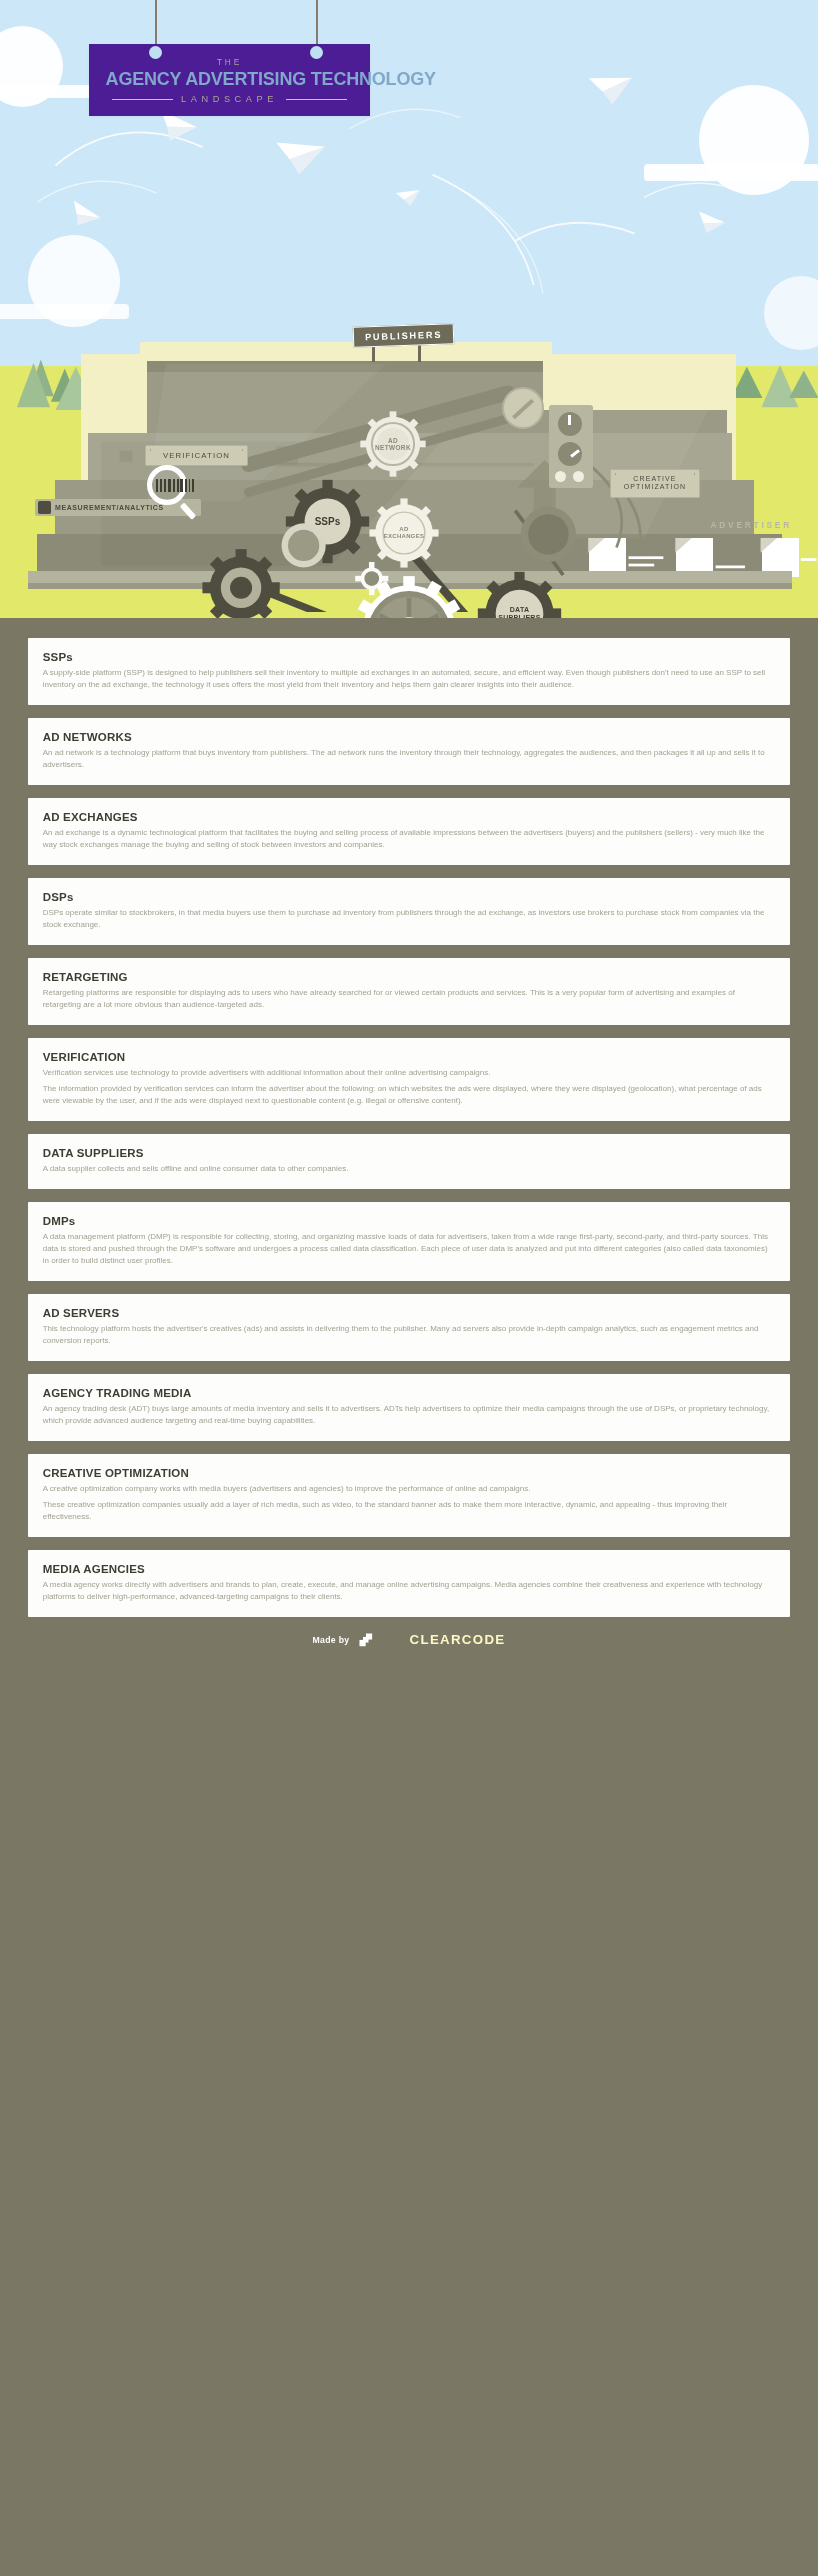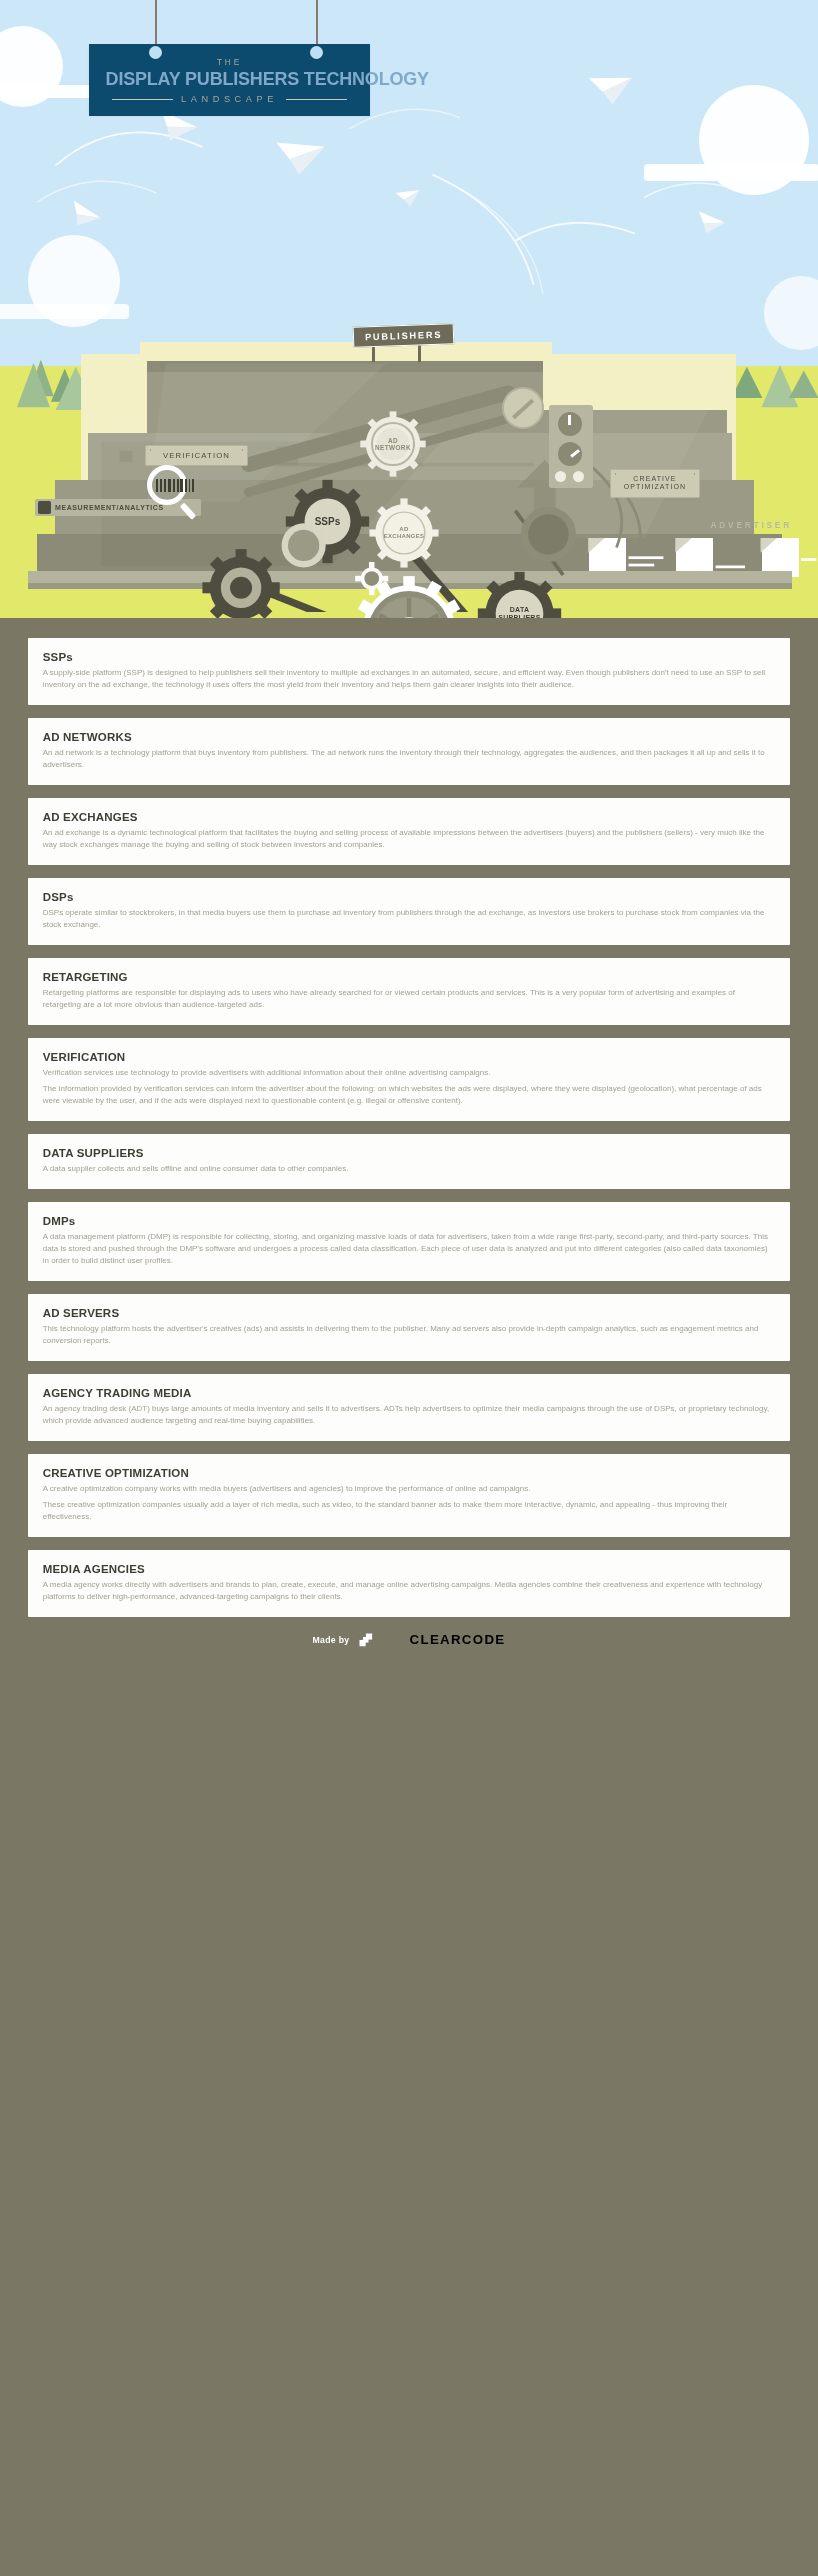--- a/index.html
+++ b/index.html
@@ -135,21 +135,21 @@
   
   .footer {
     background:#7a7764;
     padding: 9.2px 0 20px 0;
     display:flex; align-items:center; justify-content:center; gap:8.3px;
   }
   .footer .made {
     color:#ffffff; font-size:8.7px; font-weight:bold; letter-spacing:0.3px;
   }
   .footer .brand {
-    color:#000000; font-size:13.3px; font-weight:bold; letter-spacing:1.3px;margin-left:28px;
+    color:#fef9c3; font-size:13.3px; font-weight:bold; letter-spacing:1.3px;margin-left:28px;
   }
   .cc-logo { width:15.6px; height:15.6px; position:relative; }
 </style>
 </head>
 <body>
 
 <div class="infographic">
 
   <div class="hero">
     <div class="sky"></div>
@@ -451,23 +451,23 @@
       <rect x="684" y="28" width="28" height="3" fill="#fff"></rect>
       <rect x="779" y="30" width="32" height="3" fill="#fff"></rect>
       <rect x="872" y="22" width="17" height="3" fill="#fff"></rect>
     </svg>
 
     <svg width="110" height="101" style="position:absolute;left:497px;top:460px;z-index:10;" viewBox="0 0 120 110">
       <polygon points="40,110 40,30 22,30 52,0 82,30 64,30 64,110" fill="#8e8d78" opacity="0.75"></polygon>
     </svg>
   </div>
 
-  <div style="position:absolute;left:89px;top:44px;width:281px;background:#0c4a6e;padding:13px 16.6px 12px 16.6px;text-align:center;z-index:30;box-shadow:0 0.9px 2.8px rgba(0,0,0,0.06);">
+  <div style="position:absolute;left:89px;top:44px;width:281px;background:#4c1d95;padding:13px 16.6px 12px 16.6px;text-align:center;z-index:30;box-shadow:0 0.9px 2.8px rgba(0,0,0,0.06);">
     <div style="font-size:8.3px;letter-spacing:2.8px;color:#a9a692;margin-bottom:2.8px;">THE</div>
-    <div style="font-size:18px;font-weight:bold;color:#7fa8c9;letter-spacing:-0.2px;line-height:1.05;white-space:nowrap;">DISPLAY PUBLISHERS TECHNOLOGY</div>
+    <div style="font-size:18px;font-weight:bold;color:#7fa8c9;letter-spacing:-0.2px;line-height:1.05;white-space:nowrap;">AGENCY ADVERTISING TECHNOLOGY</div>
     <div style="display:flex;align-items:center;justify-content:center;gap:8.3px;margin-top:5.5px;">
       <span style="flex:1;height:0.9px;background:#c9c7b4;max-width:61px;"></span>
       <span style="font-size:9.2px;letter-spacing:4.6px;color:#a9a692;">LANDSCAPE</span>
       <span style="flex:1;height:0.9px;background:#c9c7b4;max-width:61px;"></span>
     </div>
   </div>
 
   <div style="position:absolute;left:155px;top:0;width:1.8px;height:48px;background:#8a7a6d;z-index:29;"></div>
   <div style="position:absolute;left:149px;top:46px;width:13px;height:13px;background:#bfe0f2;border-radius:50%;z-index:31;"></div>
   <div style="position:absolute;left:316px;top:0;width:1.8px;height:48px;background:#8a7a6d;z-index:29;"></div>

